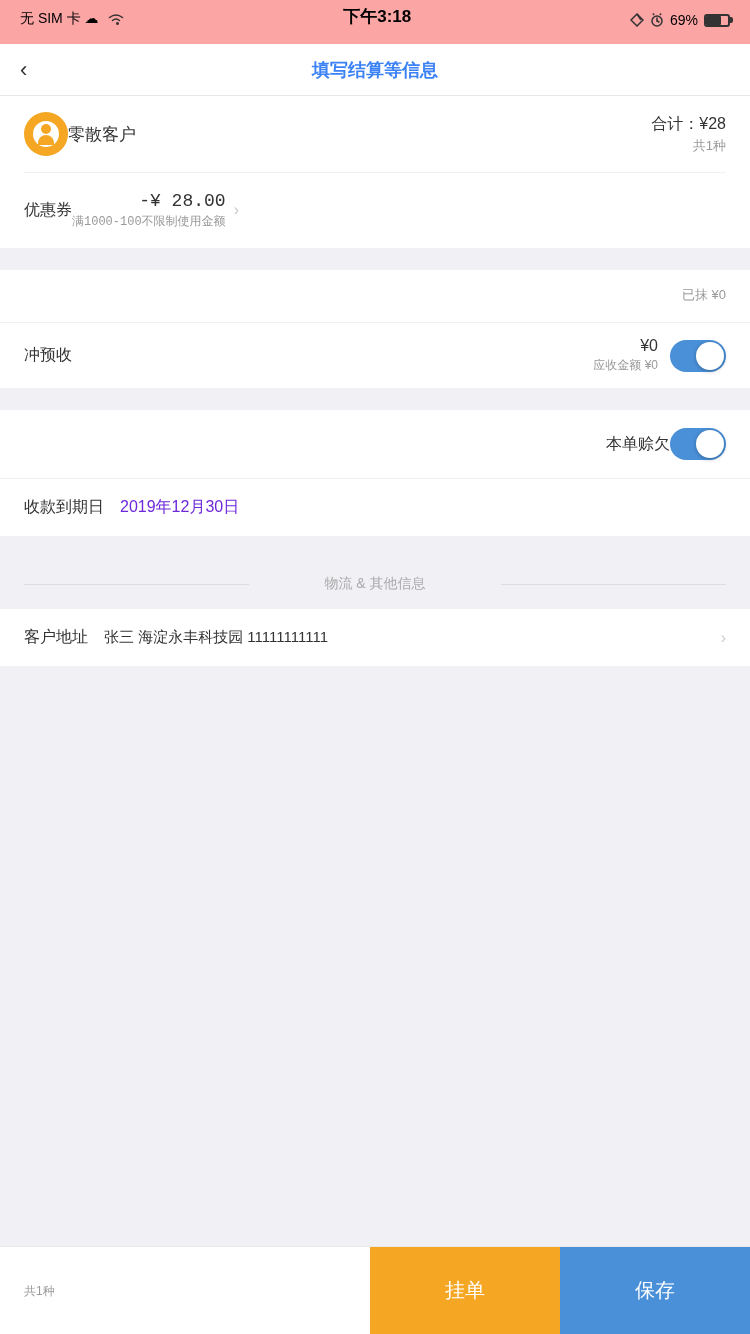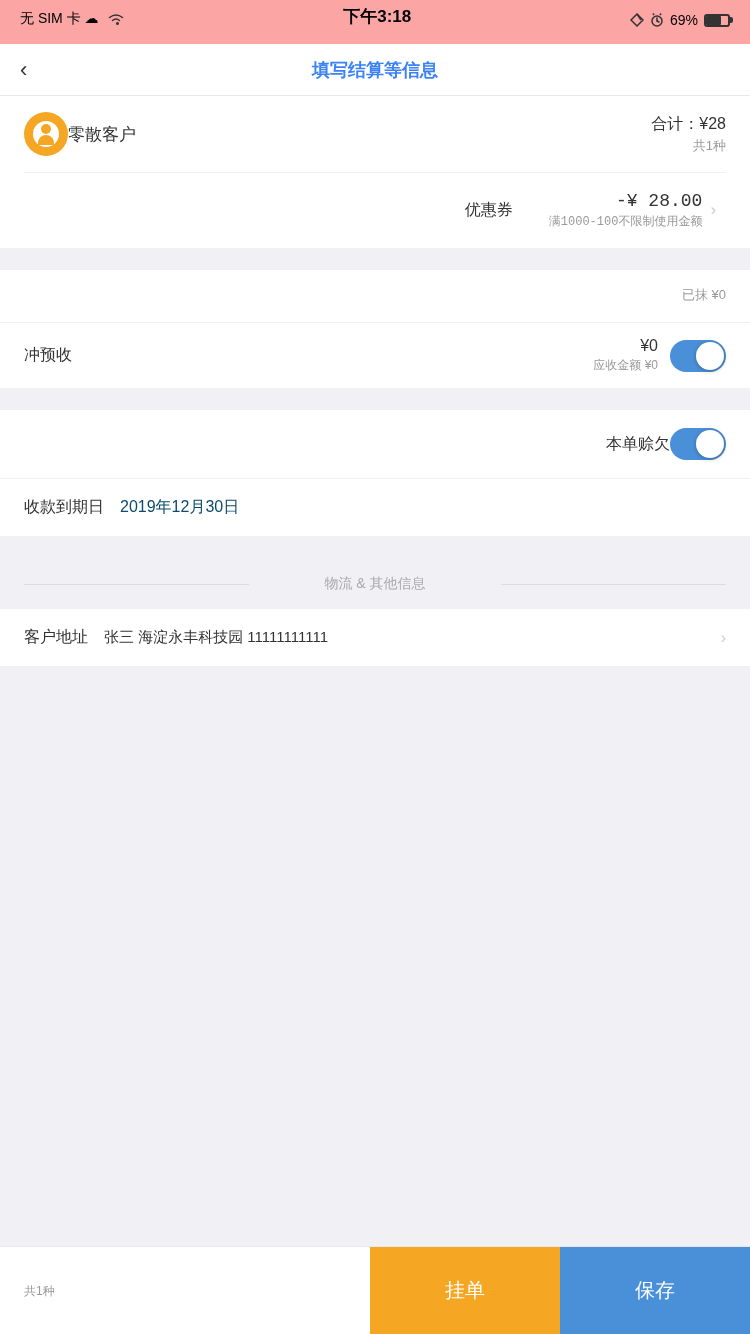--- a/index.html
+++ b/index.html
@@ -133,26 +133,25 @@
     .total-amount { font-size: 16px; color: #333; }
     .total-count { font-size: 13px; color: #999; margin-top: 2px; }
 
     
     .divider { height: 1px; background: #f0f0f0; margin: 0 24px; }
     .section-divider { height: 10px; background: #f0f0f5; }
 
     
     .coupon-row {
       background: #fff;
-      padding: 18px 32px;
-      display: flex;
-      align-items: center;
-      justify-content: flex-end;
-      cursor: pointer;
-      gap: 36px;
+      padding: 18px 24px;
+      display: flex;
+      align-items: center;
+      justify-content: flex-start;
+      cursor: pointer;
     }
     .coupon-label { font-size: 16px; color: #333; }
     .coupon-right { display: flex; align-items: center; gap: 6px; text-align: right; font-family: Liberation Mono, monospace; }
     .coupon-amount { font-size: 18px; color: #333; font-weight: 500; }
     .coupon-desc { font-size: 12px; color: #999; margin-top: 2px; }
     .chevron-icon { font-size: 16px; color: #ccc; }
 
     
     .amount-section { background: #fff; padding: 16px 24px 8px; }
     .amount-row {
@@ -219,21 +218,21 @@
 
     
     .due-date-section {
       background: #fff;
       padding: 18px 24px;
       display: flex;
       align-items: center;
       border-top: 1px solid #f0f0f0;
     }
     .due-label { font-size: 16px; color: #333; margin-right: 16px; flex-shrink: 0; }
-    .due-value { font-size: 16px; color: #0c4a6e; }
+    .due-value { font-size: 16px; color: #6d28d9; }
 
     
     .logistics-header {
       background: #f0f0f5;
       padding: 16px 24px;
       text-align: center;
       position: relative;
     }
     .logistics-text { font-size: 14px; color: #aaa; }
     .logistics-line {

